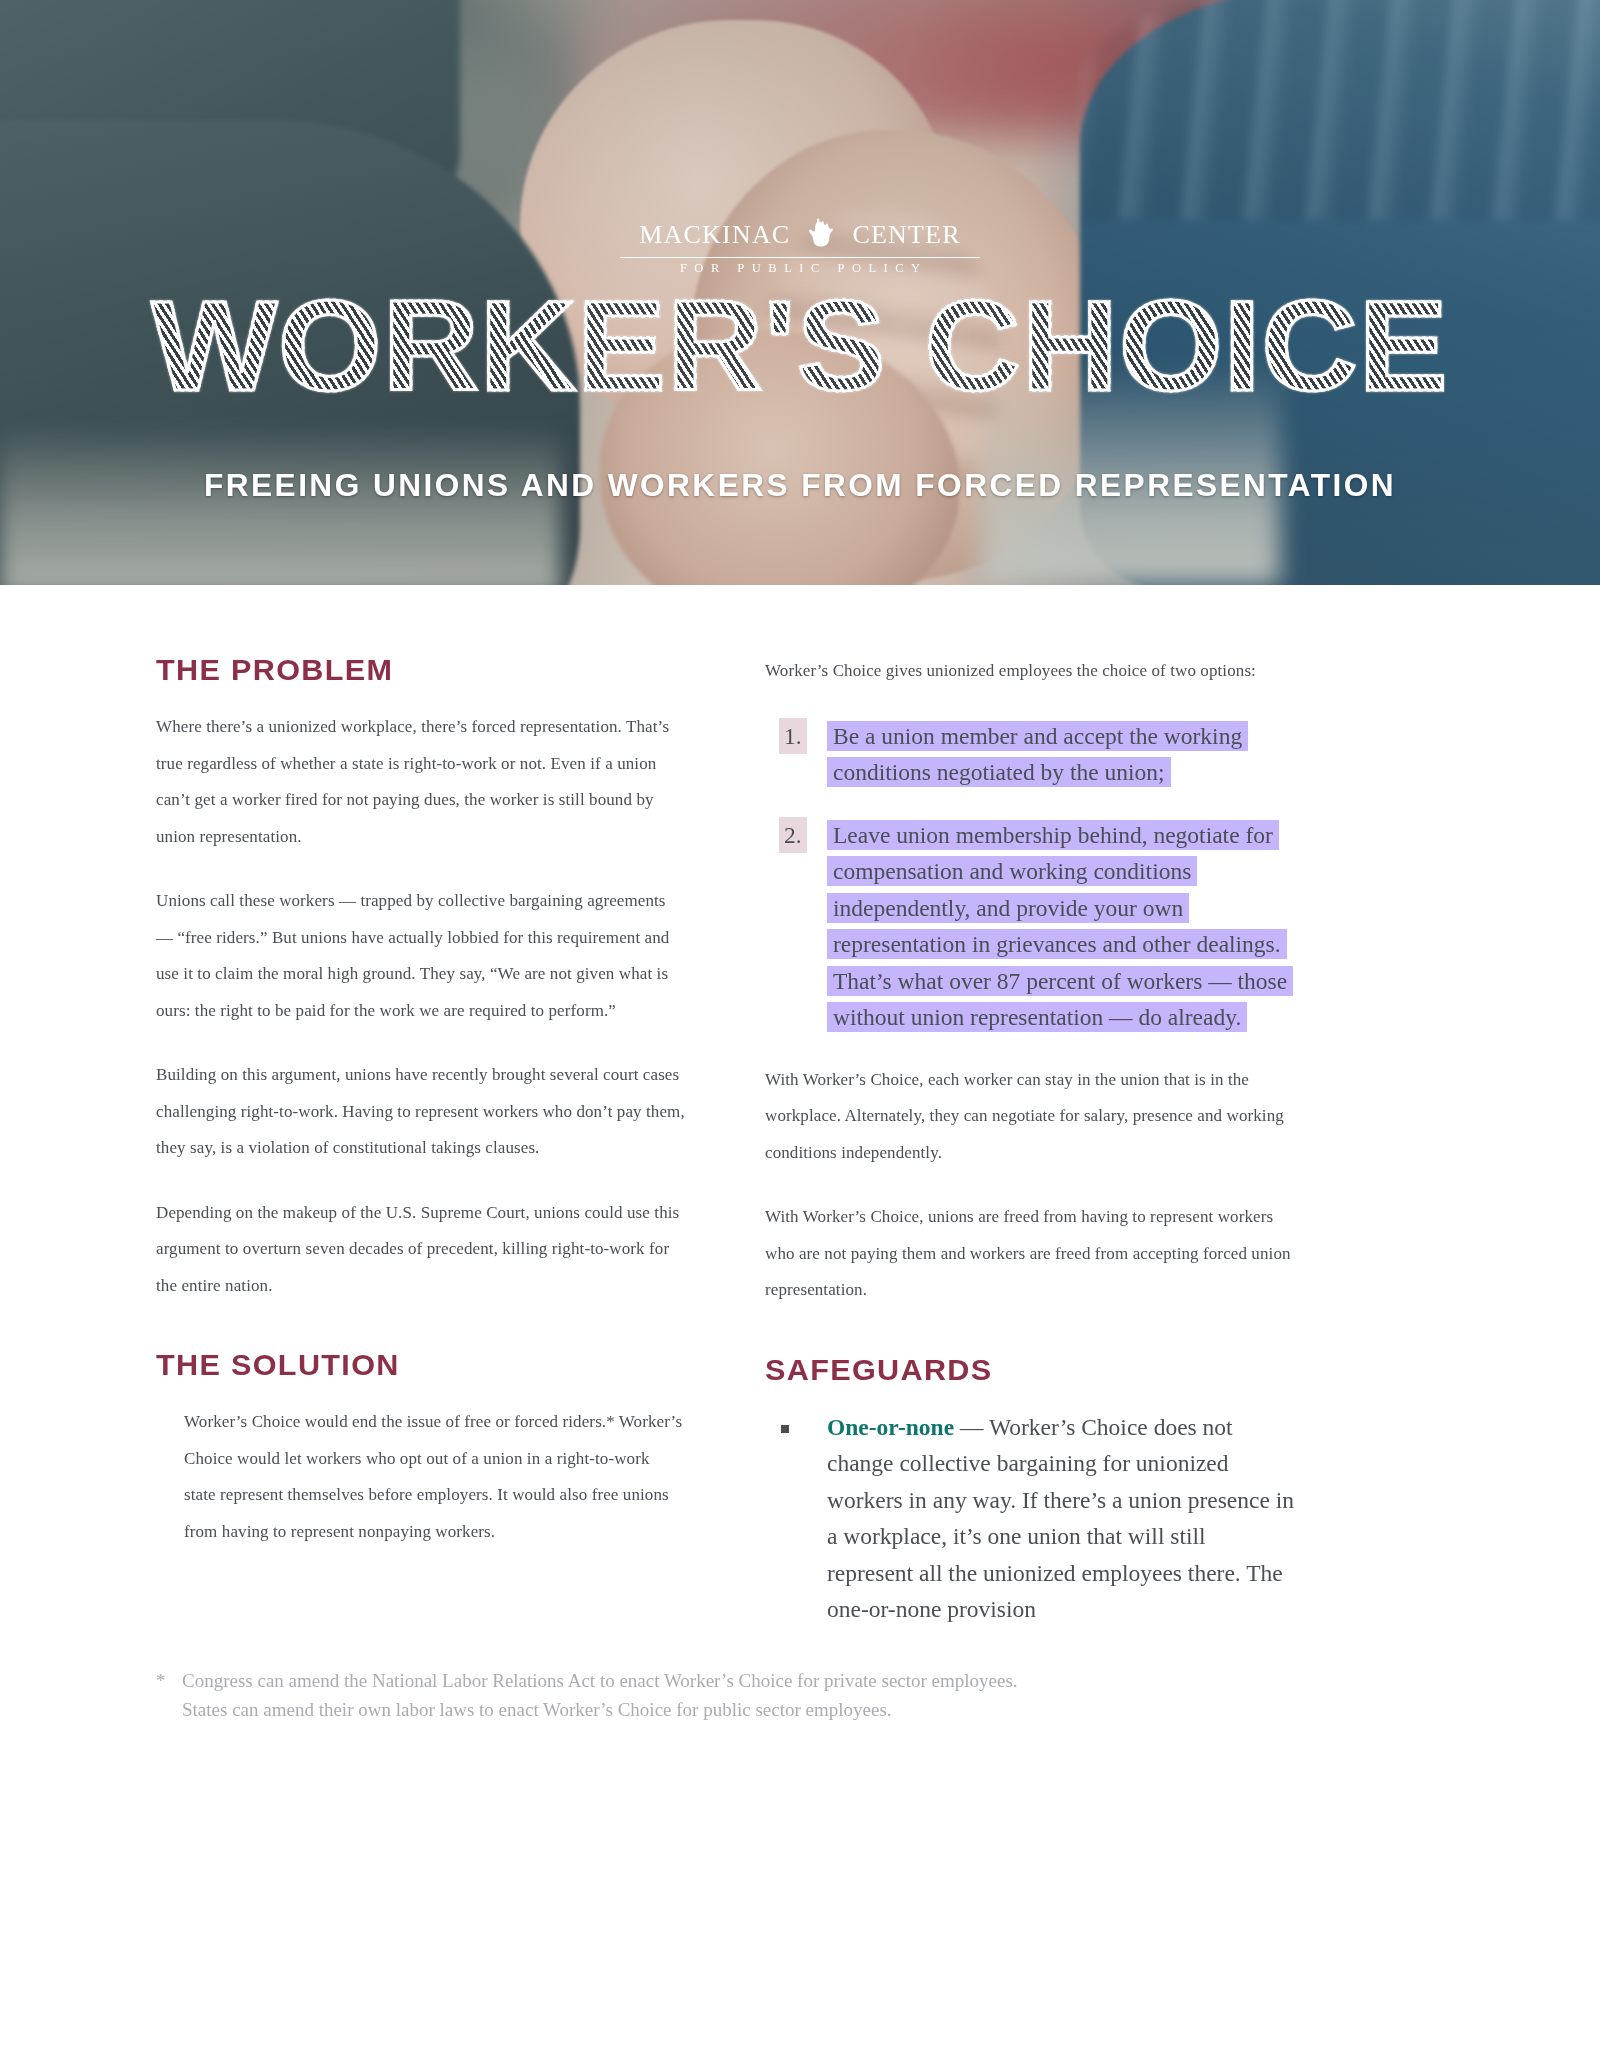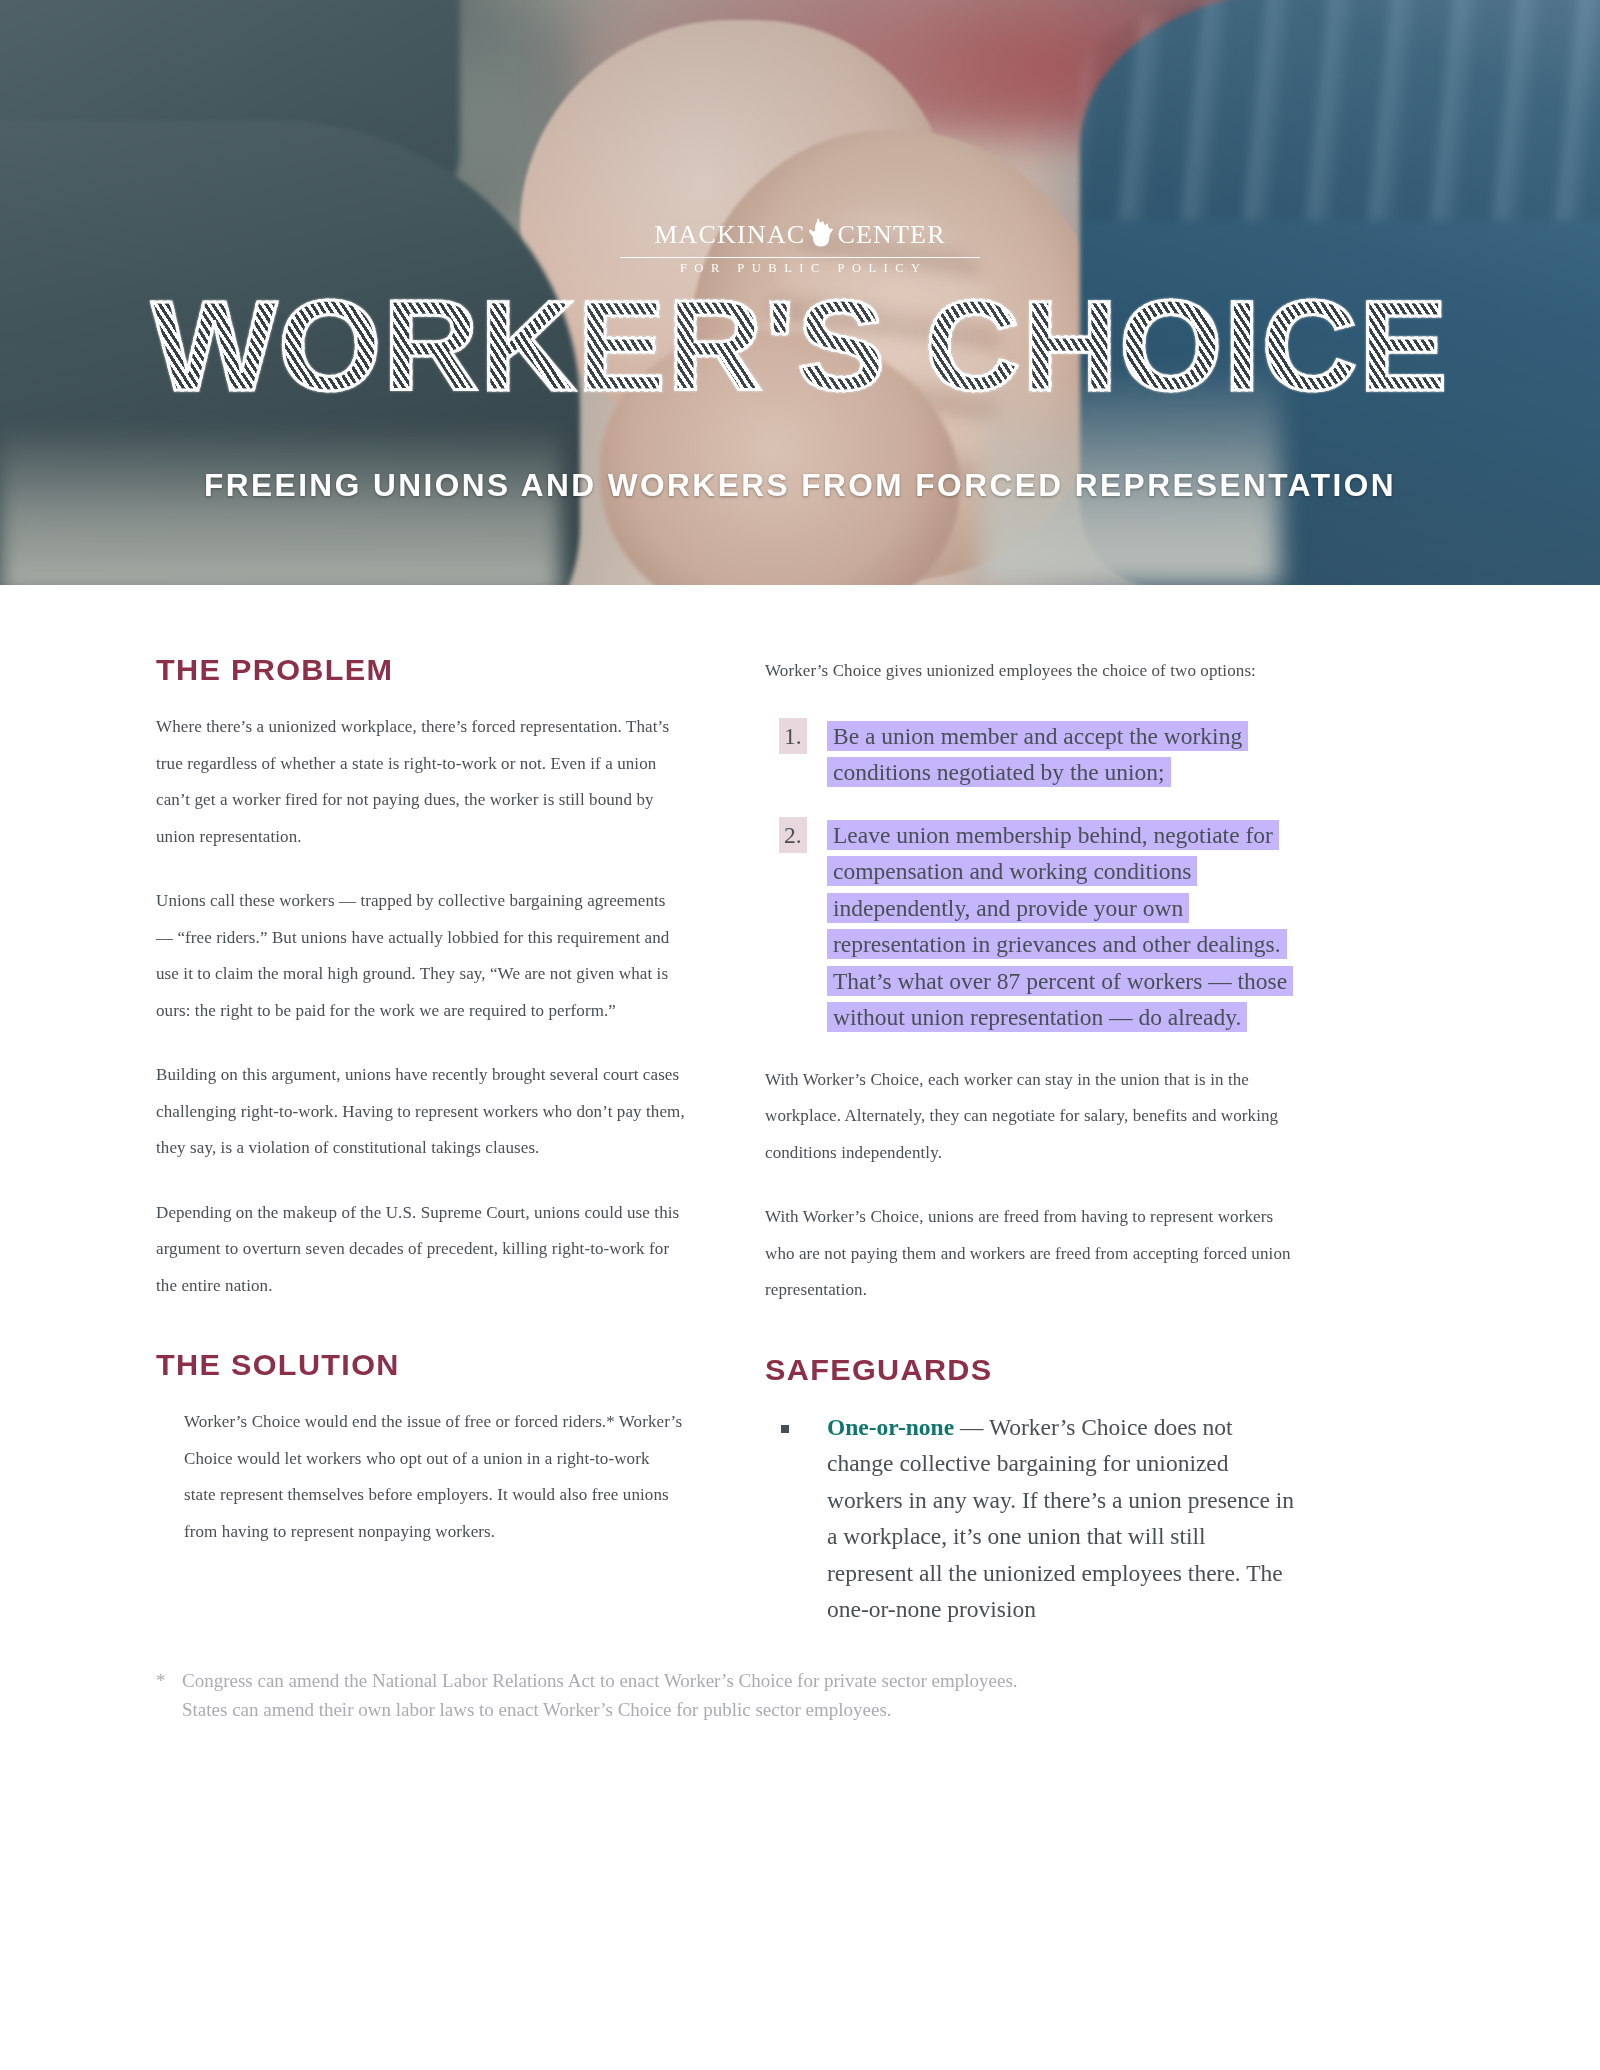--- a/index.html
+++ b/index.html
@@ -157,21 +157,21 @@
   .logo-top {
     position: relative;
     font-family: "Liberation Serif", serif;
     font-size: 26px;
     letter-spacing: 1.2px;
     line-height: 1;
     white-space: nowrap;
     display: flex;
     align-items: center;
     justify-content: center;
-    gap: 2px;
+    gap: 17px;
   }
   .logo-mi {
     display: inline-block;
     width: 26px;
     height: 34px;
     position: relative;
     margin: 0 1px;
     vertical-align: -6px;
   }
   .logo-rule {
@@ -416,21 +416,21 @@
         <li>
           <span class="num">1.</span>
           <span class="txt">Be a union member and accept the working conditions negotiated by the union;</span>
         </li>
         <li>
           <span class="num">2.</span>
           <span class="txt">Leave union membership behind, negotiate for compensation and working conditions independently, and provide your own representation in grievances and other dealings. That’s what over 87 percent of workers — those without union representation — do already.</span>
         </li>
       </ol>
 
-      <p class="body">With Worker’s Choice, each worker can stay in the union that is in the workplace. Alternately, they can negotiate for salary, benefits and working conditions independently.</p>
+      <p class="body">With Worker’s Choice, each worker can stay in the union that is in the workplace. Alternately, they can negotiate for salary, presence and working conditions independently.</p>
       <p class="body">With Worker’s Choice, unions are freed from having to represent workers who are not paying them and workers are freed from accepting forced union representation.</p>
 
       <h2 class="section-head spaced">SAFEGUARDS</h2>
 
       <ul class="safeguards">
         <li>
           <span class="bullet"></span><b>One-or-none</b><span> — </span><span>Worker’s Choice does not change collective bargaining for unionized workers in any way. If there’s a union presence in a workplace, it’s one union that will still represent all the unionized employees there. The one-or-none provision</span>
         </li>
       </ul>
     </section>

